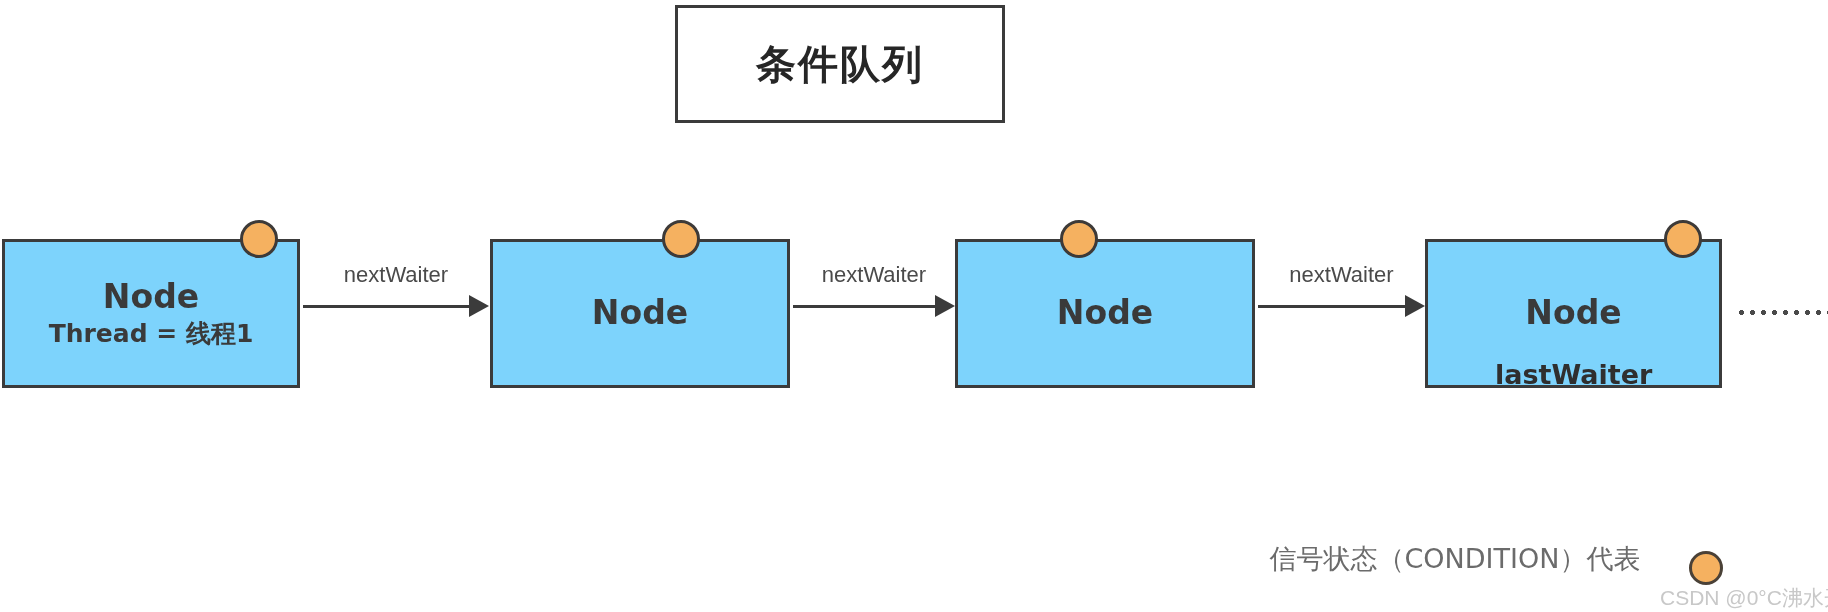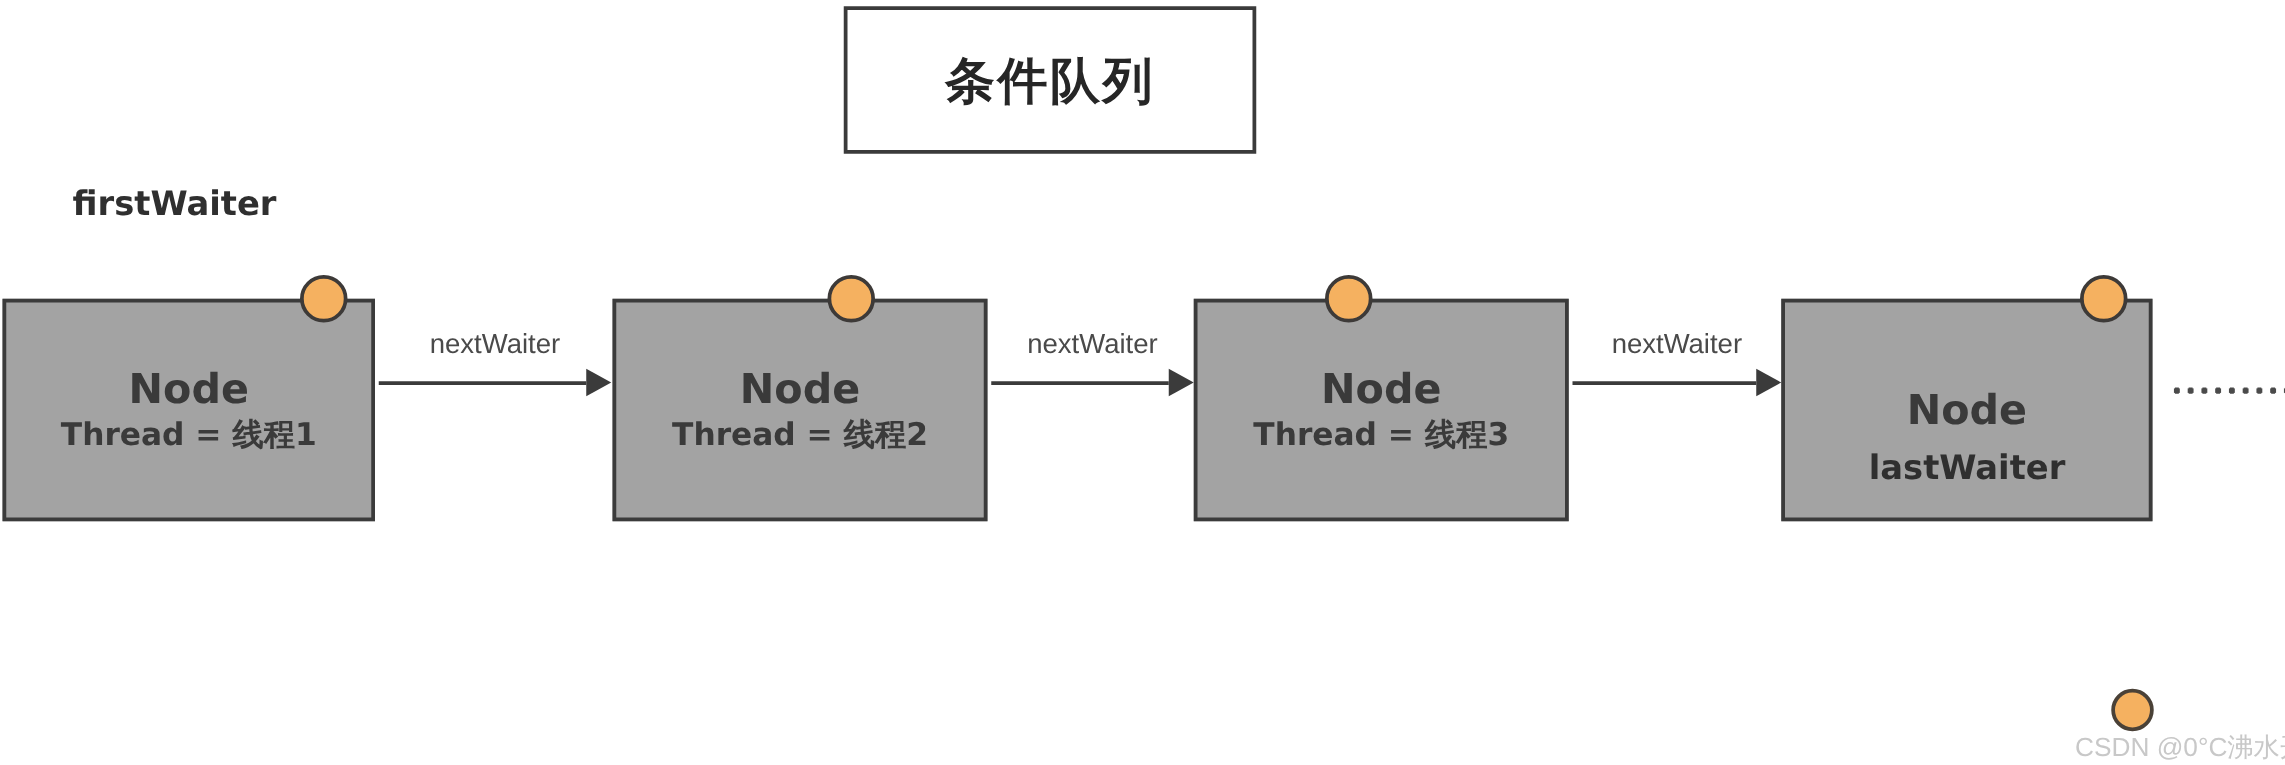--- a/index.html
+++ b/index.html
@@ -19,22 +19,22 @@
     box-sizing:border-box;
   }
   .title-text{
     font-size:40px;font-weight:bold;color:#262626;letter-spacing:2px;
     font-family:"DejaVu Sans","Liberation Sans",sans-serif;
     text-align:right;
   }
 
   
   .node{
-    position:absolute;top:239px;height:178px;
-    border:3px solid #3b3b3b;background:#a3a3a3;
+    position:absolute;top:239px;height:149px;
+    border:3px solid #3b3b3b;background:#7dd3fc;
     box-sizing:border-box;
     display:flex;flex-direction:column;align-items:center;justify-content:center;
   }
   .node-title{
     font-size:33px;font-weight:bold;color:#3a3a3a;
     line-height:1.12;
     font-family:"DejaVu Sans","Liberation Sans",sans-serif;
   }
   .node-sub{
     font-size:25px;font-weight:bold;color:#3a3a3a;
@@ -103,66 +103,64 @@
 </style>
 </head>
 <body>
 
 <div class="stage">
 
   <div class="title-box">
     <span class="title-text">条件队列</span>
   </div>
 
-  <div class="waiter-label" style="left:58px;top:148px;">firstWaiter</div>
 
   <div class="node" style="left:2px;width:298px;">
     <span class="node-title">Node</span>
     <span class="node-sub">Thread = 线程1</span>
   </div>
   <div class="dot" style="left:240px;top:220px;"></div>
 
   <div class="connector" style="left:303px;top:262px;width:186px;">
     <span class="clabel">nextWaiter</span>
     <span class="line" style="width:166px;"></span>
     <span class="head" style="left:166px;"></span>
   </div>
 
   <div class="node" style="left:490px;width:300px;">
     <span class="node-title">Node</span>
-    <span class="node-sub">Thread = 线程2</span>
   </div>
   <div class="dot" style="left:662px;top:220px;"></div>
 
   <div class="connector" style="left:793px;top:262px;width:162px;">
     <span class="clabel">nextWaiter</span>
     <span class="line" style="width:142px;"></span>
     <span class="head" style="left:142px;"></span>
   </div>
 
   <div class="node" style="left:955px;width:300px;">
     <span class="node-title">Node</span>
-    <span class="node-sub">Thread = 线程3</span>
   </div>
   <div class="dot" style="left:1060px;top:220px;"></div>
 
   <div class="connector" style="left:1258px;top:262px;width:167px;">
     <span class="clabel">nextWaiter</span>
     <span class="line" style="width:147px;"></span>
     <span class="head" style="left:147px;"></span>
   </div>
 
   <div class="node" style="left:1425px;width:297px;">
     <span class="node-title">Node</span>
   </div>
   <div class="dot" style="left:1664px;top:220px;"></div>
 
   <div class="waiter-label" style="left:1495px;top:359px;">lastWaiter</div>
 
   <div class="dotted-tail"></div>
 
   <div class="legend">
+    <span class="legend-line">信号状态（CONDITION）代表</span>
   </div>
   <div class="legend-dot"></div>
 
   <div class="watermark">CSDN @0°C沸水开</div>
 
 </div>
 
 </body></html>

